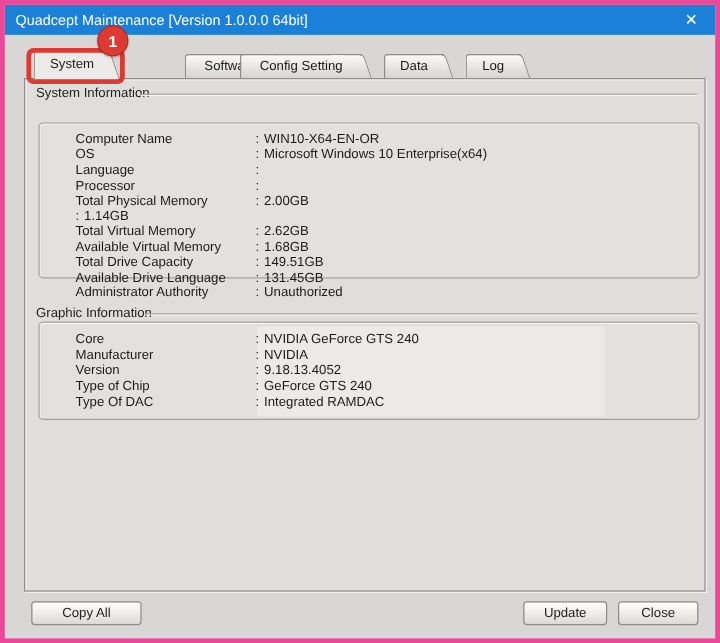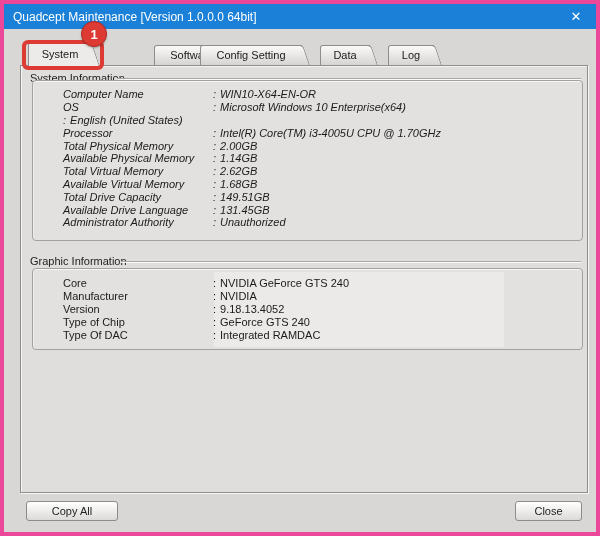--- a/index.html
+++ b/index.html
@@ -56,21 +56,21 @@
   }
   .section-title { position:absolute; left:9px; color:#222; }
   .section-rule  { position:absolute; height:1px; background:#a9a7a5; box-shadow:0 1px 0 rgba(255,255,255,.85); }
   .group-panel {
     position:absolute; left:11px; width:551px;
     background:#e3e1df; border:1px solid #a3a19f; border-radius:4px;
     box-shadow:inset 0 1px 0 rgba(255,255,255,.7), inset 1px 0 0 rgba(255,255,255,.4);
   }
   .title-sys   { top:6px; }
   .rule-sys    { left:96px;  top:12px; width:464px; }
-  .panel-sys   { top:14px;  height:161px; padding:7px 0 0 30px;font-style:italic; }
+  .panel-sys   { top:36px;  height:130px; padding:7px 0 0 30px; }
   .title-gfx   { top:189px; }
   .rule-gfx    { left:100px; top:195px; width:460px; }
   .panel-gfx   { top:202px; height:82px;  padding:8px 0 0 30px; }
   .value-backdrop {
     position:absolute; left:181px; top:3px; width:290px; height:75px;
     background:rgba(255,255,255,.30); pointer-events:none;
   }
   .info-row { position:relative; display:flex; height:12.8px; align-items:center; }
   .row-label { width:150px; flex:0 0 150px; }
   .row-sep   { margin-right:4px; }
@@ -138,38 +138,36 @@
           <span class="row-value">WIN10-X64-EN-OR</span>
         </div>
 
         <div class="info-row">
           <span class="row-label">OS</span>
           <span class="row-sep">:</span>
           <span class="row-value">Microsoft Windows 10 Enterprise(x64)</span>
         </div>
 
         <div class="info-row">
-          <span class="row-sep">:</span>
-          <span class="row-value">English (United States)</span>
+          <span class="row-label">Language</span>
+          <span class="row-sep">:</span>
         </div>
 
         <div class="info-row">
           <span class="row-label">Processor</span>
           <span class="row-sep">:</span>
-          <span class="row-value">Intel(R) Core(TM) i3-4005U CPU @ 1.70GHz</span>
         </div>
 
         <div class="info-row">
           <span class="row-label">Total Physical Memory</span>
           <span class="row-sep">:</span>
           <span class="row-value">2.00GB</span>
         </div>
 
         <div class="info-row">
-          <span class="row-label">Available Physical Memory</span>
           <span class="row-sep">:</span>
           <span class="row-value">1.14GB</span>
         </div>
 
         <div class="info-row">
           <span class="row-label">Total Virtual Memory</span>
           <span class="row-sep">:</span>
           <span class="row-value">2.62GB</span>
         </div>
 
@@ -231,18 +229,19 @@
         <div class="info-row">
           <span class="row-label">Type Of DAC</span>
           <span class="row-sep">:</span>
           <span class="row-value">Integrated RAMDAC</span>
         </div>
       </div>
 
   </div>
 
   <div class="btn btn-copy-all">Copy All</div>
+  <div class="btn btn-update">Update</div>
   <div class="btn btn-close">Close</div>
 
   <div class="annot-rect"></div>
   <div class="annot-circle">1</div>
 
 </div>
 
 </body></html>

